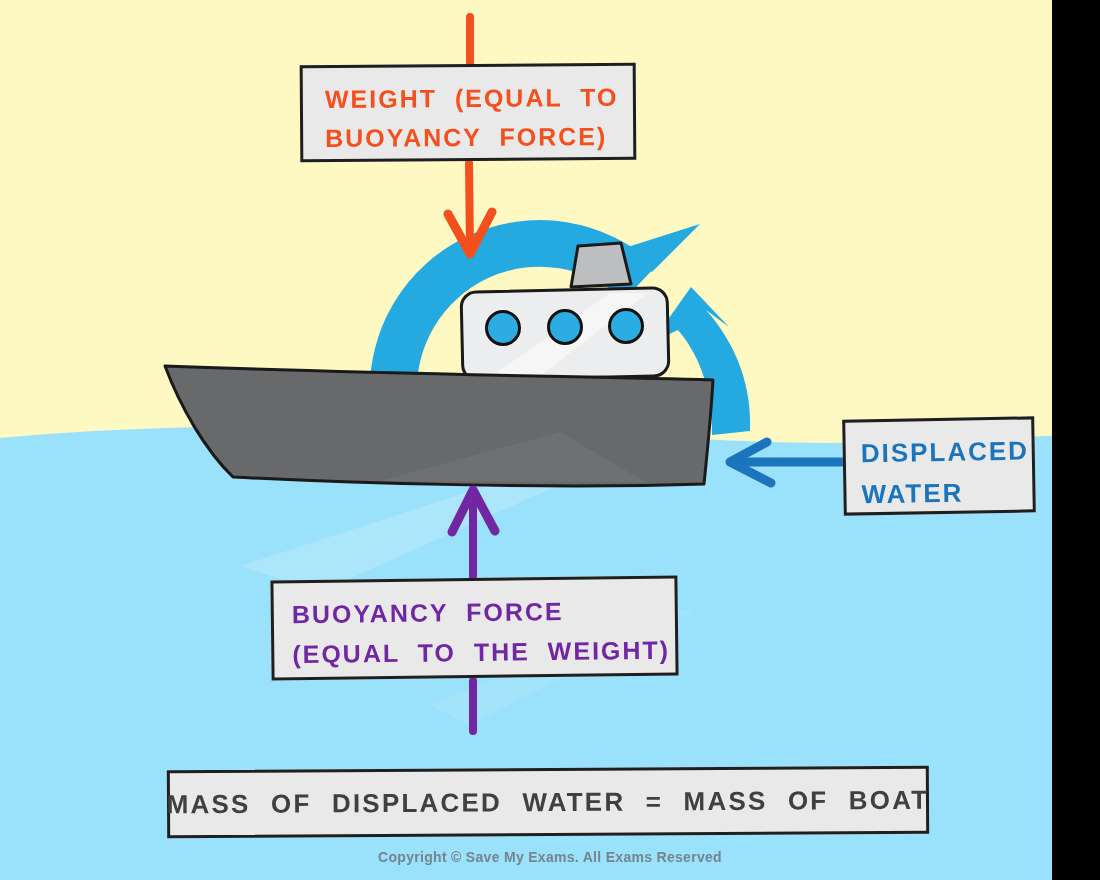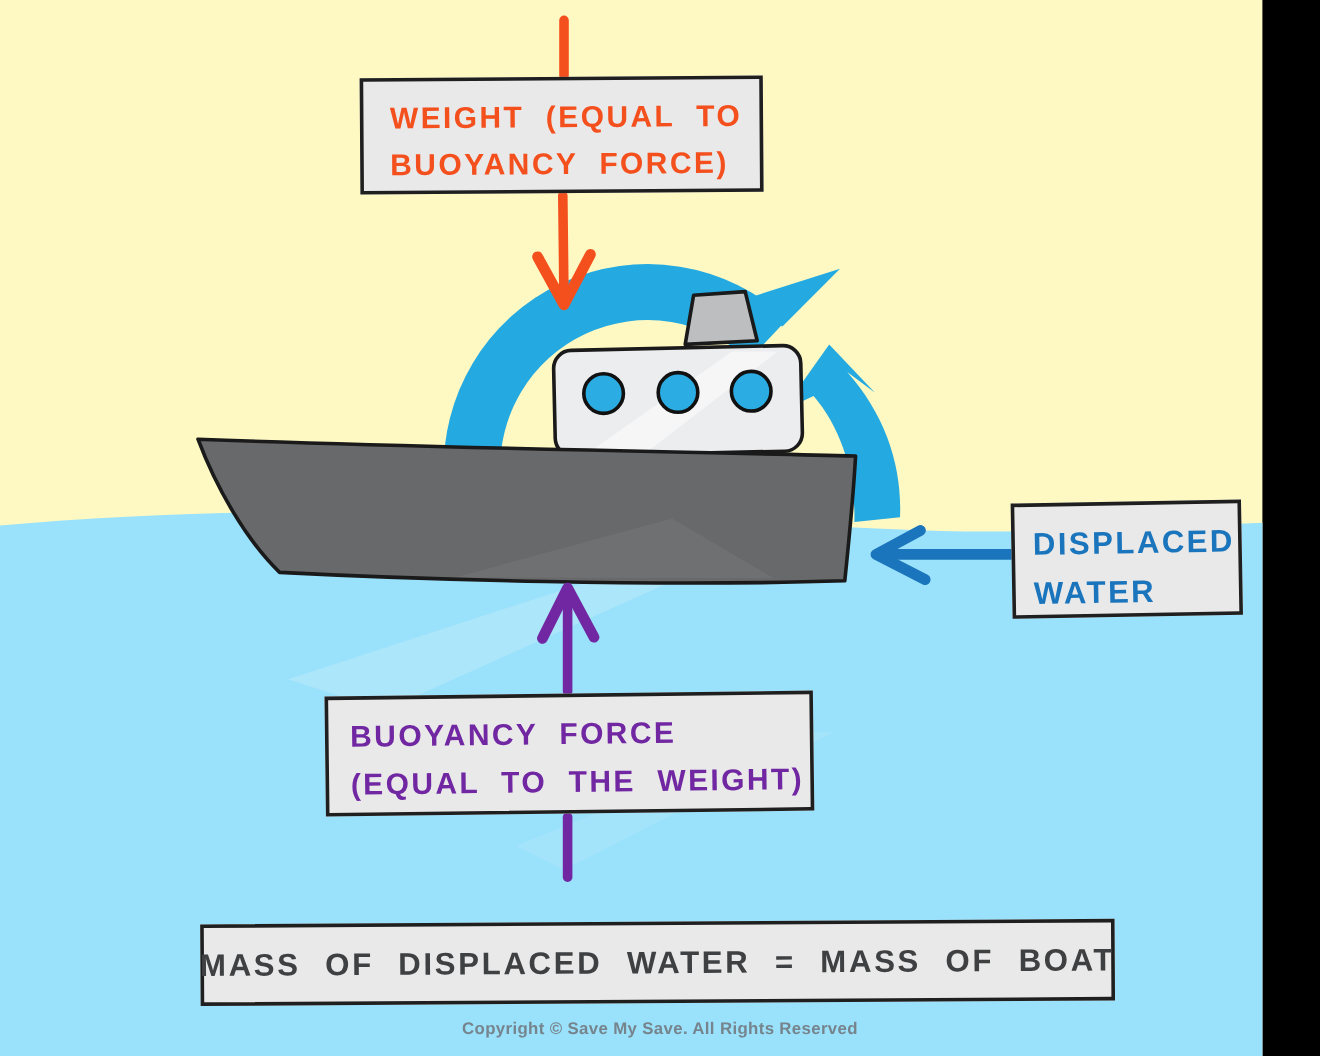--- a/index.html
+++ b/index.html
@@ -107,15 +107,15 @@
 
   <div class="label-box displaced-box">
     <div>DISPLACED</div>
     <div>WATER</div>
   </div>
 
   <div class="label-box equation-box">
     <span>MASS OF DISPLACED WATER = MASS OF BOAT</span>
   </div>
 
-  <div class="copyright">Copyright © Save My Save. All Rights Reserved</div>
+  <div class="copyright">Copyright © Save My Exams. All Exams Reserved</div>
 
 </div>
 
 </body></html>

